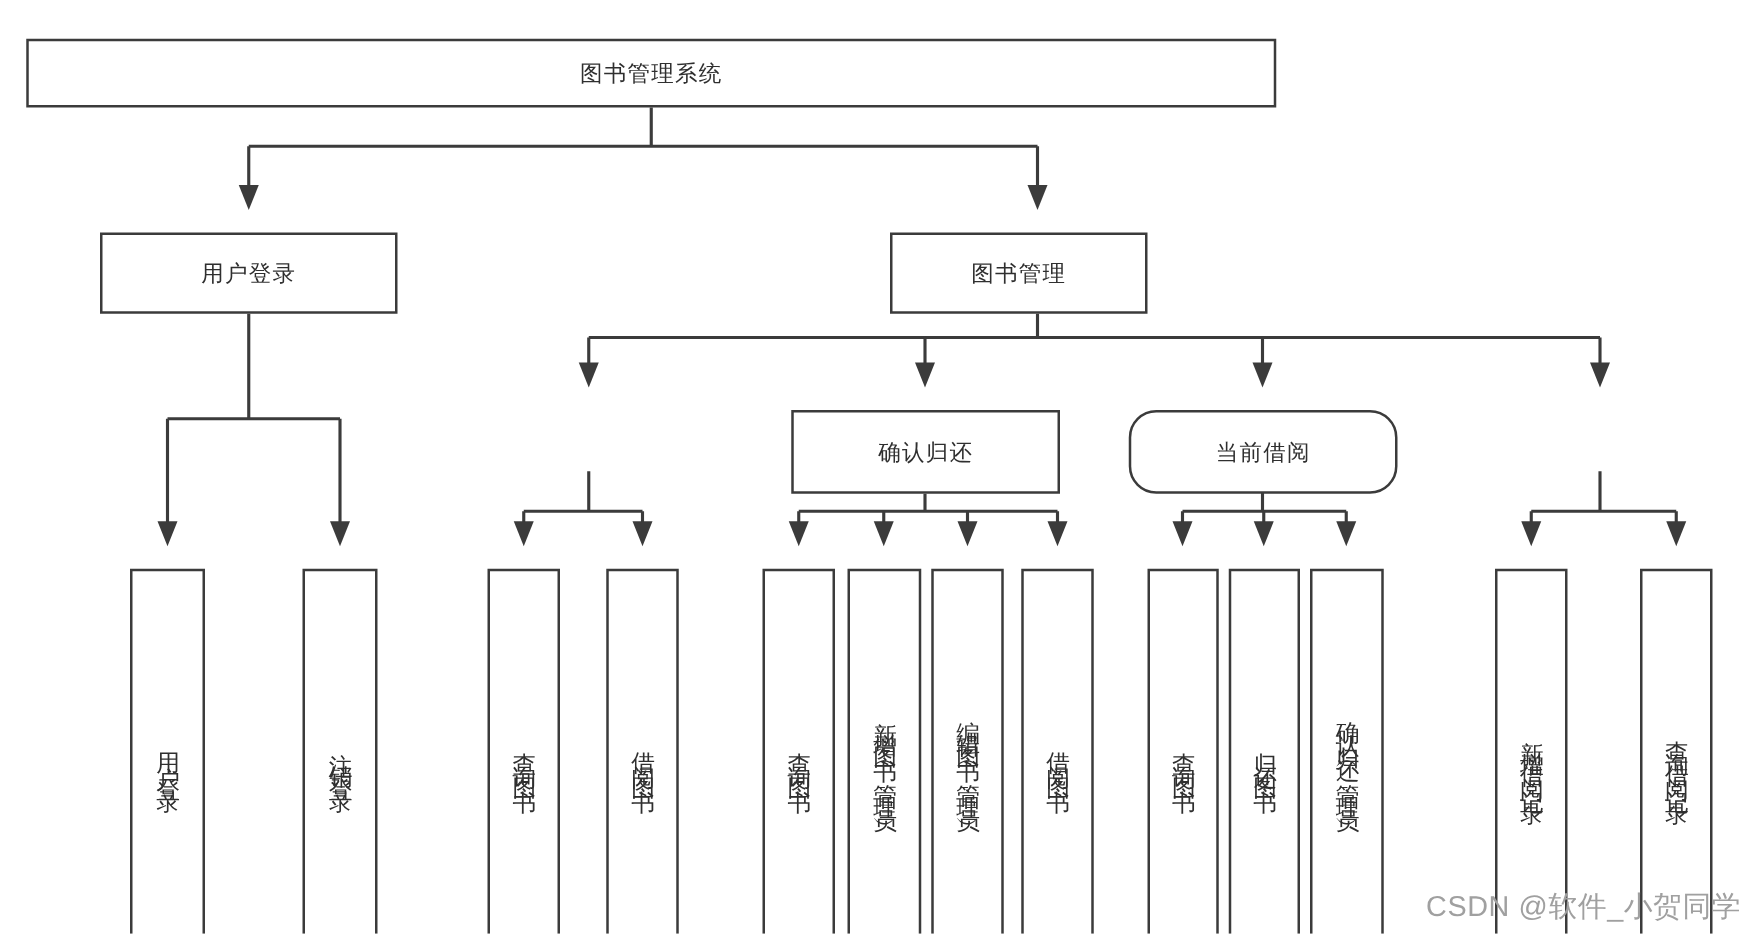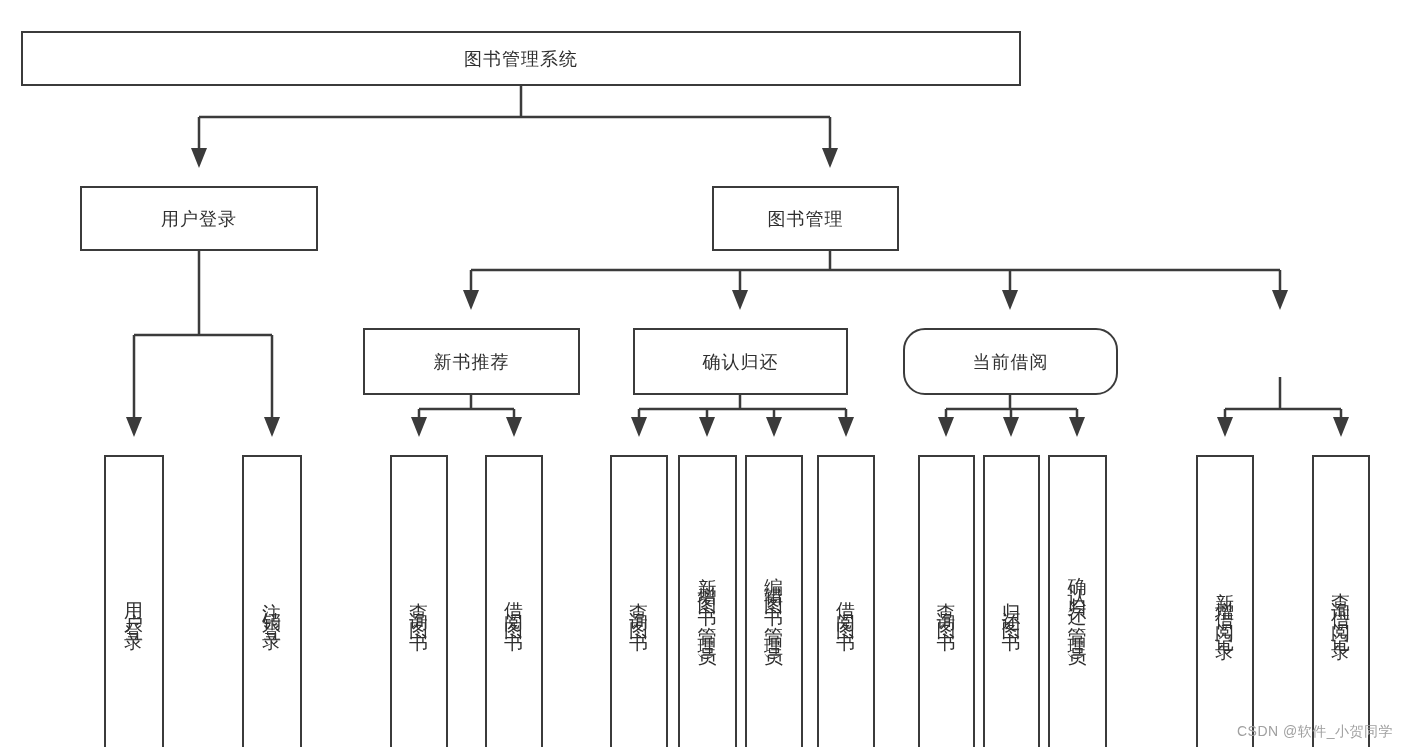--- a/index.html
+++ b/index.html
@@ -39,21 +39,21 @@
     font-size: 19px;
     writing-mode: vertical-rl;
     letter-spacing: 10px;
     line-height: 1;
     padding-top: 6px;
   }
   #watermark {
     position: absolute;
     right: 12px;
     bottom: 6px;
-    font-size: 14px;
+    font-size: 23px;
     color: #a0a0a0;
     letter-spacing: 0.5px;
     white-space: nowrap;
   }
 </style>
 </head>
 <body>
 
 <div id="canvas">
 
@@ -93,23 +93,22 @@
       <polygon points="1003,417 1019,417 1011,437"></polygon>
       <polygon points="1069,417 1085,417 1077,437"></polygon>
       <polygon points="1217,417 1233,417 1225,437"></polygon>
       <polygon points="1333,417 1349,417 1341,437"></polygon>
     </g>
   </svg>
 
   <div class="box box-h" style="left:21px; top:13px; width:1000px; height:55px;">图书管理系统</div>
 
   <div class="box box-h" style="left:80px; top:168px; width:238px; height:65px;">用户登录</div>
-  <div class="box box-h" style="left:712px; top:168px; width:187px; height:65px;">图书管理</div>
+  <div class="box box-h" style="left:712px; top:168px; width:206px; height:65px;">图书管理</div>
 
-  <div class="box box-h" style="left:363px; top:310px; width:217px; height:67px;">新书推荐</div>
   <div class="box box-h" style="left:633px; top:310px; width:215px; height:67px;">确认归还</div>
   <div class="box box-h" style="left:903px; top:310px; width:215px; height:67px;border-radius:22px;">当前借阅</div>
 
   <div class="box box-v" style="left:104px; width:60px;">用户登录</div>
   <div class="box box-v" style="left:242px; width:60px;">注销登录</div>
 
   <div class="box box-v" style="left:390px; width:58px;">查询图书</div>
   <div class="box box-v" style="left:485px; width:58px;">借阅图书</div>
 
   <div class="box box-v" style="left:610px; width:58px;">查询图书</div>

